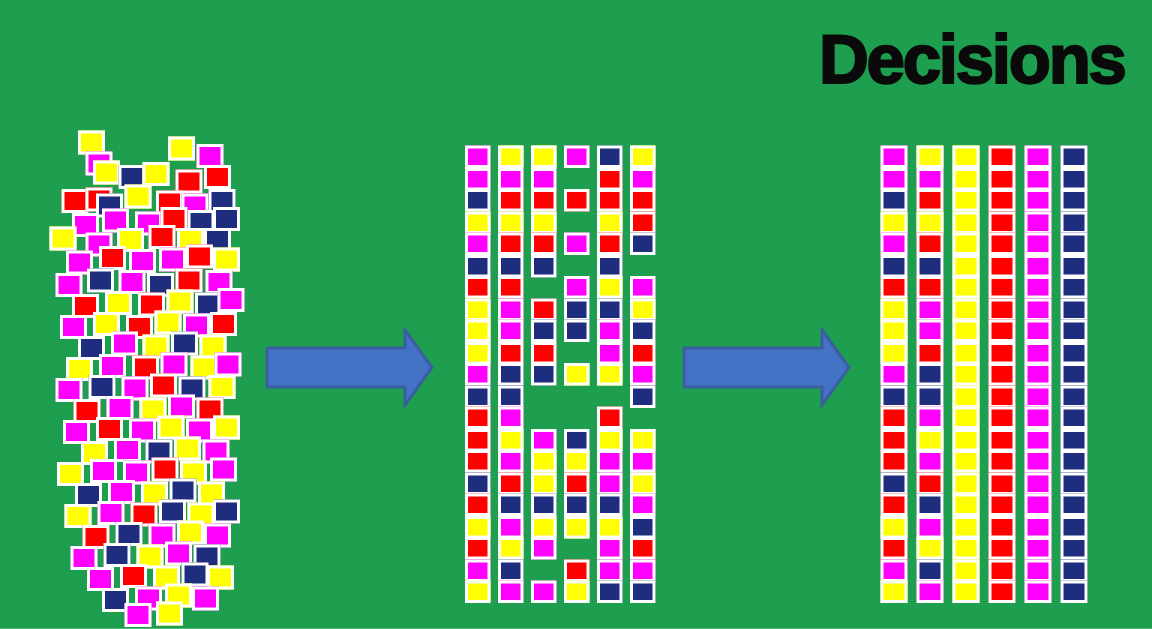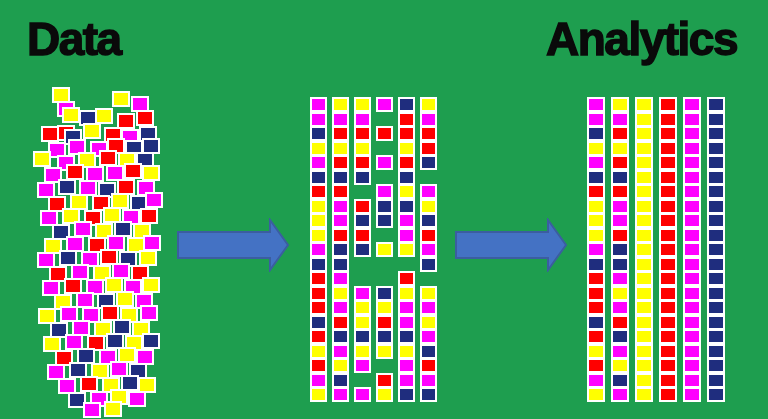--- a/index.html
+++ b/index.html
@@ -27,24 +27,23 @@
   .arrow{
     position:absolute;
   }
   .group{position:absolute;left:0;top:0;width:100%;height:100%;}
 </style>
 </head>
 <body>
 
 <div id="canvas" style="background: rgb(30, 158, 79);">
 
-  <div class="title" id="title-data" style="left: 27px; top: 12px; color: rgb(10, 10, 10);">Data</div>
-
-
-  <div class="title" id="title-decisions" style="left: 546px; top: 12px; color: rgb(10, 10, 10);">Analytics</div>
+
+
+  <div class="title" id="title-decisions" style="left: 546px; top: 12px; color: rgb(10, 10, 10);">Decisions</div>
 
   <div class="group" id="scatter-group">
       <div class="sq" style="left: 52px; top: 87px; width: 18px; height: 16px; background: rgb(255, 255, 0); border-color: rgb(255, 255, 255);"></div>
       <div class="sq" style="left: 112px; top: 91px; width: 18px; height: 16px; background: rgb(255, 255, 0); border-color: rgb(255, 255, 255);"></div>
       <div class="sq" style="left: 57px; top: 101px; width: 18px; height: 16px; background: rgb(255, 0, 255); border-color: rgb(255, 255, 255);"></div>
       <div class="sq" style="left: 131px; top: 96px; width: 18px; height: 16px; background: rgb(255, 0, 255); border-color: rgb(255, 255, 255);"></div>
       <div class="sq" style="left: 62px; top: 107px; width: 18px; height: 16px; background: rgb(255, 255, 0); border-color: rgb(255, 255, 255);"></div>
       <div class="sq" style="left: 79px; top: 110px; width: 18px; height: 16px; background: rgb(31, 45, 126); border-color: rgb(255, 255, 255);"></div>
       <div class="sq" style="left: 95px; top: 108px; width: 18px; height: 16px; background: rgb(255, 255, 0); border-color: rgb(255, 255, 255);"></div>
       <div class="sq" style="left: 117px; top: 113px; width: 18px; height: 16px; background: rgb(255, 0, 0); border-color: rgb(255, 255, 255);"></div>

